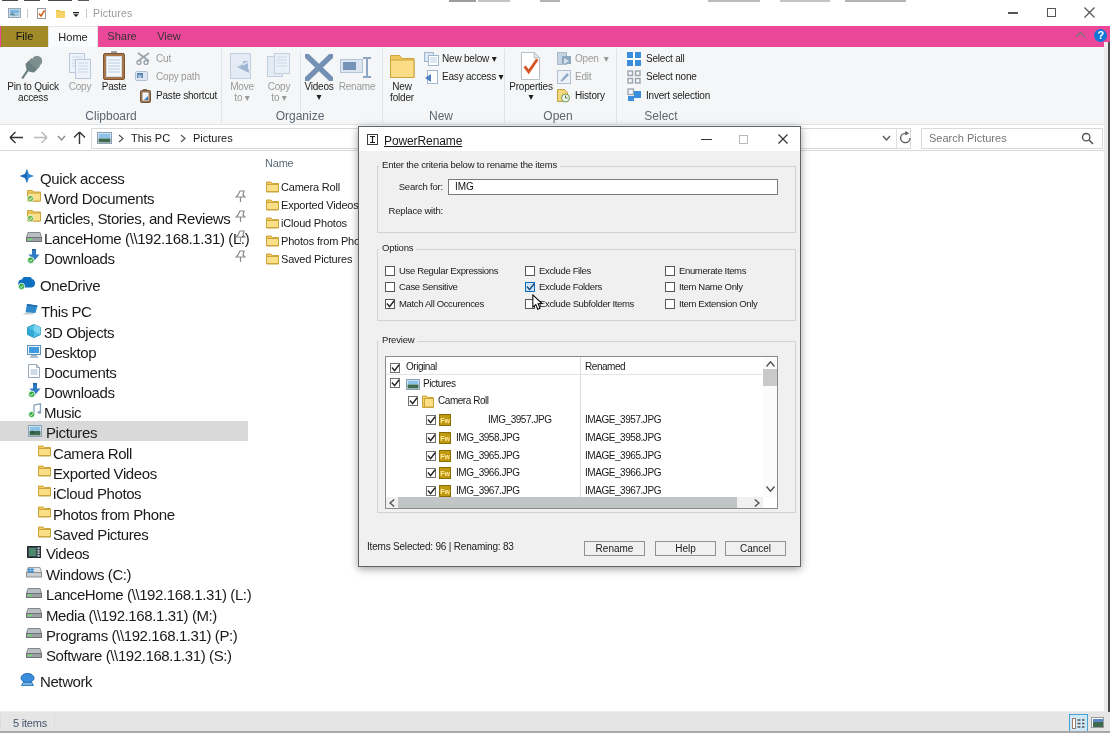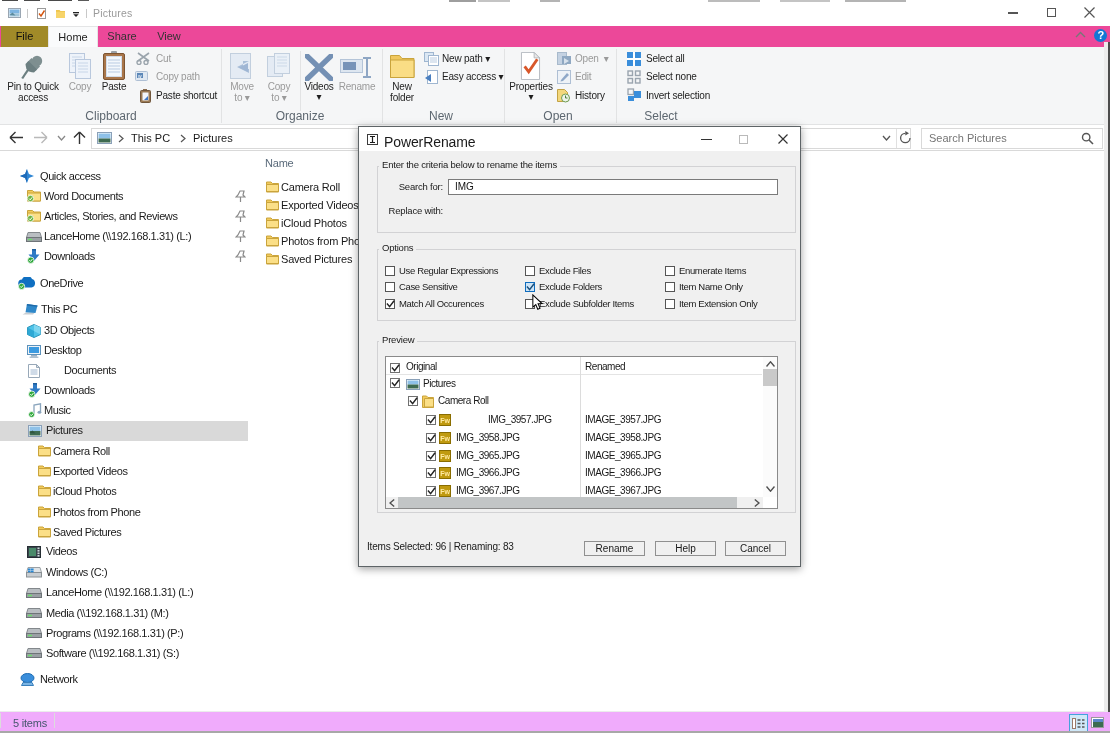--- a/index.html
+++ b/index.html
@@ -20,26 +20,26 @@
 
 #ribbon { left:0; top:47px; width:1110px; height:78px; background:#f5f6f7;
   border-bottom:1px solid #e2e3e4; }
 .rsep { position:absolute; top:2px; width:1px; height:74px; background:#e2e3e4; }
 .glabel { position:absolute; top:62px; width:100px; text-align:center; font-size:12px; color:#5d6770; }
 .rtext { font-size:10px; color:#1e1e1e; letter-spacing:-0.2px; }
 .rtext.dis { color:#9a9a9a; }
 
 #addrrow { left:0; top:126px; width:1110px; height:25px; background:#fff; border-bottom:1px solid #d9d9d9; }
 
-.navitem { position:absolute; font-size:11px; letter-spacing:-0.4px; color:#1a1a1a; white-space:nowrap; }
+.navitem { position:absolute; font-size:15px; letter-spacing:-0.4px; color:#1a1a1a; white-space:nowrap; }
 #navsel { left:0; top:421px; width:248px; height:20px; background:#d9d9d9; }
 
 .flitem { position:absolute; font-size:11px; letter-spacing:-0.2px; color:#1a1a1a; white-space:nowrap; }
 
-#statusbar { left:0; top:711px; width:1110px; height:20px; background:#f0abfc; border-top:1px solid #ececec; }
+#statusbar { left:0; top:711px; width:1110px; height:20px; background:#e5e5e5; border-top:1px solid #ececec; }
 #bottomstrip { left:0; top:731px; width:1110px; height:2px; background:#a8a8a8; }
 
 #dlg { left:358px; top:126px; width:443px; height:441px; background:#f0f0f0;
   border:1px solid #5e6467; box-shadow:0px 2px 8px rgba(0,0,0,0.38); }
 #dlgtitle { left:0; top:0; width:441px; height:24px; background:#fff; }
 .grp { position:absolute; border:1px solid #d2d2d4; }
 .grplabel { position:absolute; background:#f0f0f0; font-size:9.5px; letter-spacing:-0.2px; color:#1a1a1a; padding:0 3px; }
 .tbox { position:absolute; background:#fff; border:1px solid #7a7a7a; font-size:10px; color:#111;
   line-height:14px; padding-left:6px; }
 .cb { position:absolute; width:10px; height:10px; background:#fff; border:1px solid #555; }
@@ -203,21 +203,21 @@
     </svg>
     <div class="abs rtext" style="left:369px;top:34px;width:66px;text-align:center;">New</div>
     <div class="abs rtext" style="left:369px;top:45px;width:66px;text-align:center;">folder</div>
     <svg class="abs" style="left:424px;top:5px;" width="15" height="14" viewBox="0 0 15 14">
       <rect x="0.5" y="0.5" width="9" height="9" fill="#dbe7f3" stroke="#9fb6d0"></rect>
       <rect x="4.5" y="3.5" width="10" height="10" fill="#fff" stroke="#9fb6d0"></rect>
       <g stroke="#b9cbe0">
           <path d="M6 6h7M6 8h7M6 10h7"></path>
         </g>
     </svg>
-    <div class="abs rtext" style="left:442px;top:6px;">New path ▾</div>
+    <div class="abs rtext" style="left:442px;top:6px;">New below ▾</div>
     <svg class="abs" style="left:425px;top:23px;" width="13" height="15" viewBox="0 0 13 15">
       <rect x="2.5" y="0.5" width="10" height="13" fill="#fff" stroke="#9fb6d0"></rect>
       <path d="M6 4 L0 8 L6 12 Z" fill="#4a7fc0"></path>
     </svg>
     <div class="abs rtext" style="left:442px;top:24px;">Easy access ▾</div>
     <div class="glabel" style="left:391px;">New</div>
 
     <svg class="abs" style="left:518px;top:5px;" width="25" height="28" viewBox="0 0 27 31">
       <path d="M3.5 0.5 h14 l6 6 v24 h-20 z" fill="#fff" stroke="#b0b6bc"></path>
       <path d="M17.5 0.5 v6 h6 z" fill="#e8e8e8" stroke="#b0b6bc"></path>
@@ -389,21 +389,21 @@
     </svg>
     <div class="navitem" style="left:44px;top:344px;">Desktop</div>
 
     <svg class="abs" style="left:28px;top:364px;" width="12" height="14" viewBox="0 0 12 14">
       <path d="M0.5 0.5 h8 l3 3 v10 h-11 z" fill="#fff" stroke="#98a8b8"></path>
       <path d="M8.5 0.5 v3 h3 z" fill="#dfe6ec" stroke="#98a8b8"></path>
       <g stroke="#9fb6d0">
           <path d="M2.5 6 h7 M2.5 8 h7 M2.5 10 h7"></path>
         </g>
     </svg>
-    <div class="navitem" style="left:44px;top:364px;margin-left:20px;">Documents</div>
+    <div class="navitem" style="left:44px;top:364px;">Documents</div>
 
     <svg class="abs" style="left:28px;top:383px;" width="14" height="15" viewBox="0 0 14 15">
       <path d="M5 0 h4 v5.5 h3.5 L7 12 L1.5 5.5 H5 Z" fill="#2f7ac5"></path>
       <path d="M5 0 L9 0 L9 1.8 L5 1.2 Z" fill="#1e5f9e"></path>
       <circle cx="3.8" cy="11.2" r="3.2" fill="#2fa83c" stroke="#fff" stroke-width="0.8"></circle>
       <path d="M2.3 11.2 L3.5 12.4 L5.4 10.1" fill="none" stroke="#fff" stroke-width="1"></path>
     </svg>
     <div class="navitem" style="left:44px;top:384px;">Downloads</div>
 
     <svg class="abs" style="left:28px;top:403px;" width="14" height="15" viewBox="0 0 14 15">
@@ -553,21 +553,21 @@
 
   <div class="abs" style="left:1104px;top:42px;width:4px;height:670px;background:#ececec;"></div>
   <div class="abs" style="left:1108px;top:42px;width:2px;height:670px;background:#4c4c4c;"></div>
   <div class="abs" id="bottomstrip"></div>
   <div class="abs" id="dlg">
     <div class="abs" id="dlgtitle">
       <svg class="abs" style="left:8px;top:7px;" width="11" height="11" viewBox="0 0 11 11">
         <rect x="0.5" y="0.5" width="10" height="10" fill="#fff" stroke="#3c3c3c"></rect>
         <path d="M3 2.5 h5 M3 8.5 h5 M5.5 2.5 v6" stroke="#1a1a1a" stroke-width="1.2"></path>
       </svg>
-      <div class="abs" style="left:25px;top:7px;font-size:14px;letter-spacing:-0.1px;color:#1a1a1a;">PowerRename</div>
+      <div class="abs" style="left:25px;top:7px;font-size:12px;letter-spacing:-0.1px;color:#1a1a1a;text-decoration:underline;">PowerRename</div>
       <div class="abs" style="left:342px;top:12px;width:11px;height:1.4px;background:#333;"></div>
       <div class="abs" style="left:380px;top:8px;width:9px;height:9px;border:1.2px solid #bababa;"></div>
       <svg class="abs" style="left:419px;top:7px;" width="10" height="10" viewBox="0 0 10 10">
         <path d="M0.5 0.5 L9.5 9.5 M9.5 0.5 L0.5 9.5" stroke="#333" stroke-width="1.2"></path>
       </svg>
     </div>
 
     <div class="grp" style="left:18px;top:39px;width:419px;height:67px;"></div>
     <div class="grplabel" style="left:20px;top:32px;">Enter the criteria below to rename the items</div>
     <div class="abs" style="left:20px;top:54px;width:64px;text-align:right;font-size:9.5px;letter-spacing:-0.2px;color:#1a1a1a;">Search for:</div>

